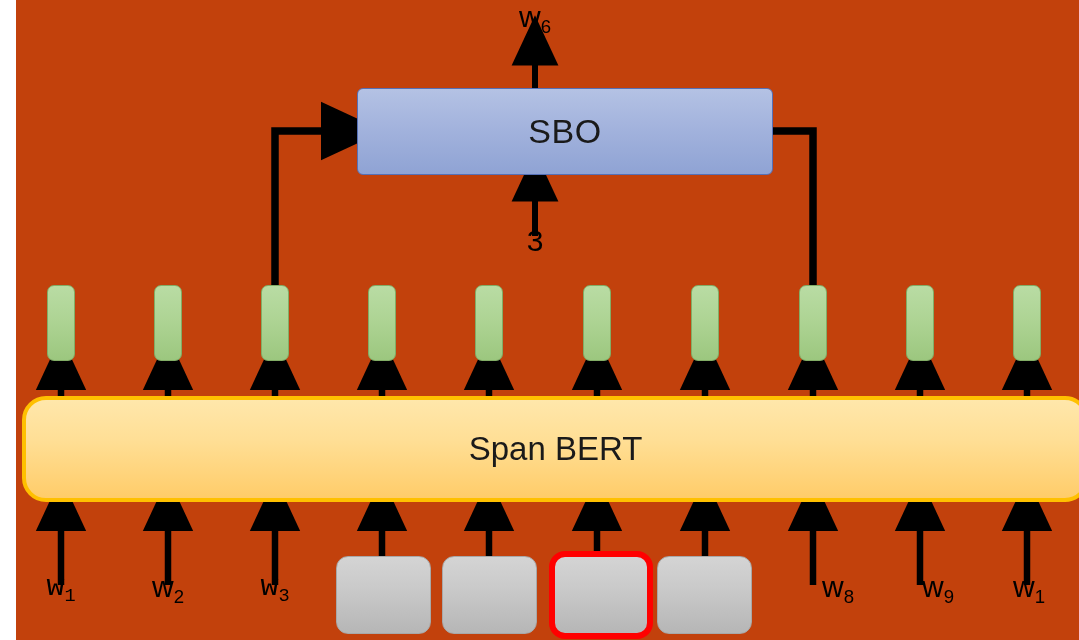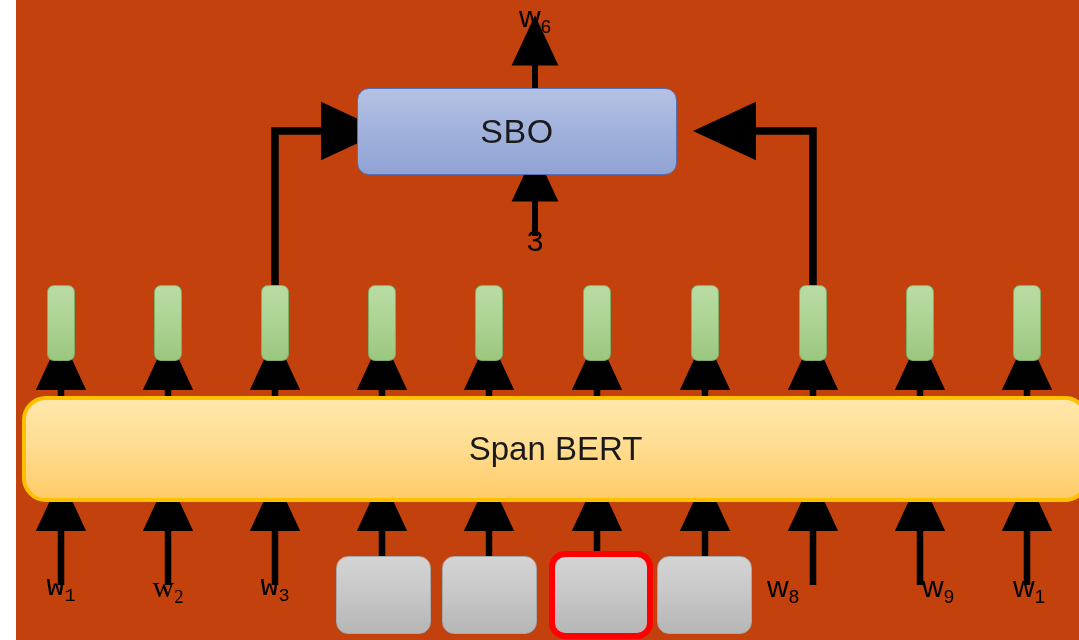--- a/index.html
+++ b/index.html
@@ -26,23 +26,23 @@
     height: 640px;
   }
   .node {
     position: absolute;
     box-sizing: border-box;
   }
   
   .sbo-box {
     left: 341px;
     top: 88px;
-    width: 320px;
+    width: 416px;
     height: 87px;
-    border-radius: 12px;
+    border-radius: 6px;
     border: 1.5px solid #5570b8;
     background: linear-gradient(to bottom, #b4c2e4 0%, #a3b3dd 45%, #8fa3d4 100%);
     display: flex;
     align-items: center;
     justify-content: center;
     color: #1a1a1a;
     font-size: 34px;
     letter-spacing: 0.5px;
   }
   
@@ -184,27 +184,27 @@
   </div>
 
   <div class="node gray-box" style="left:320px;"></div>
   <div class="node gray-box" style="left:426px;"></div>
   <div class="node gray-box highlight" style="left:533px; top:551px; width:104px; height:88px;"></div>
   <div class="node gray-box" style="left:641px;"></div>
 
   <div class="label" style="left:45px; top:570px;font-family:Liberation Mono, monospace;">
     <span>w</span><sub>1</sub>
   </div>
-  <div class="label" style="left:152px; top:570px;font-family:Liberation Serif, serif;">
+  <div class="label" style="left:152px; top:570px;">
     <span>w</span><sub>2</sub>
   </div>
   <div class="label" style="left:259px; top:570px;font-family:Liberation Mono, monospace;">
     <span>w</span><sub>3</sub>
   </div>
-  <div class="label" style="left:767px; top:570px;">
+  <div class="label" style="left:822px; top:570px;">
     <span>w</span><sub>8</sub>
   </div>
   <div class="label" style="left:922px; top:570px;">
     <span>w</span><sub>9</sub>
   </div>
   <div class="label" style="left:1013px; top:570px;">
     <span>w</span><sub>1</sub>
   </div>
 
 </div>

